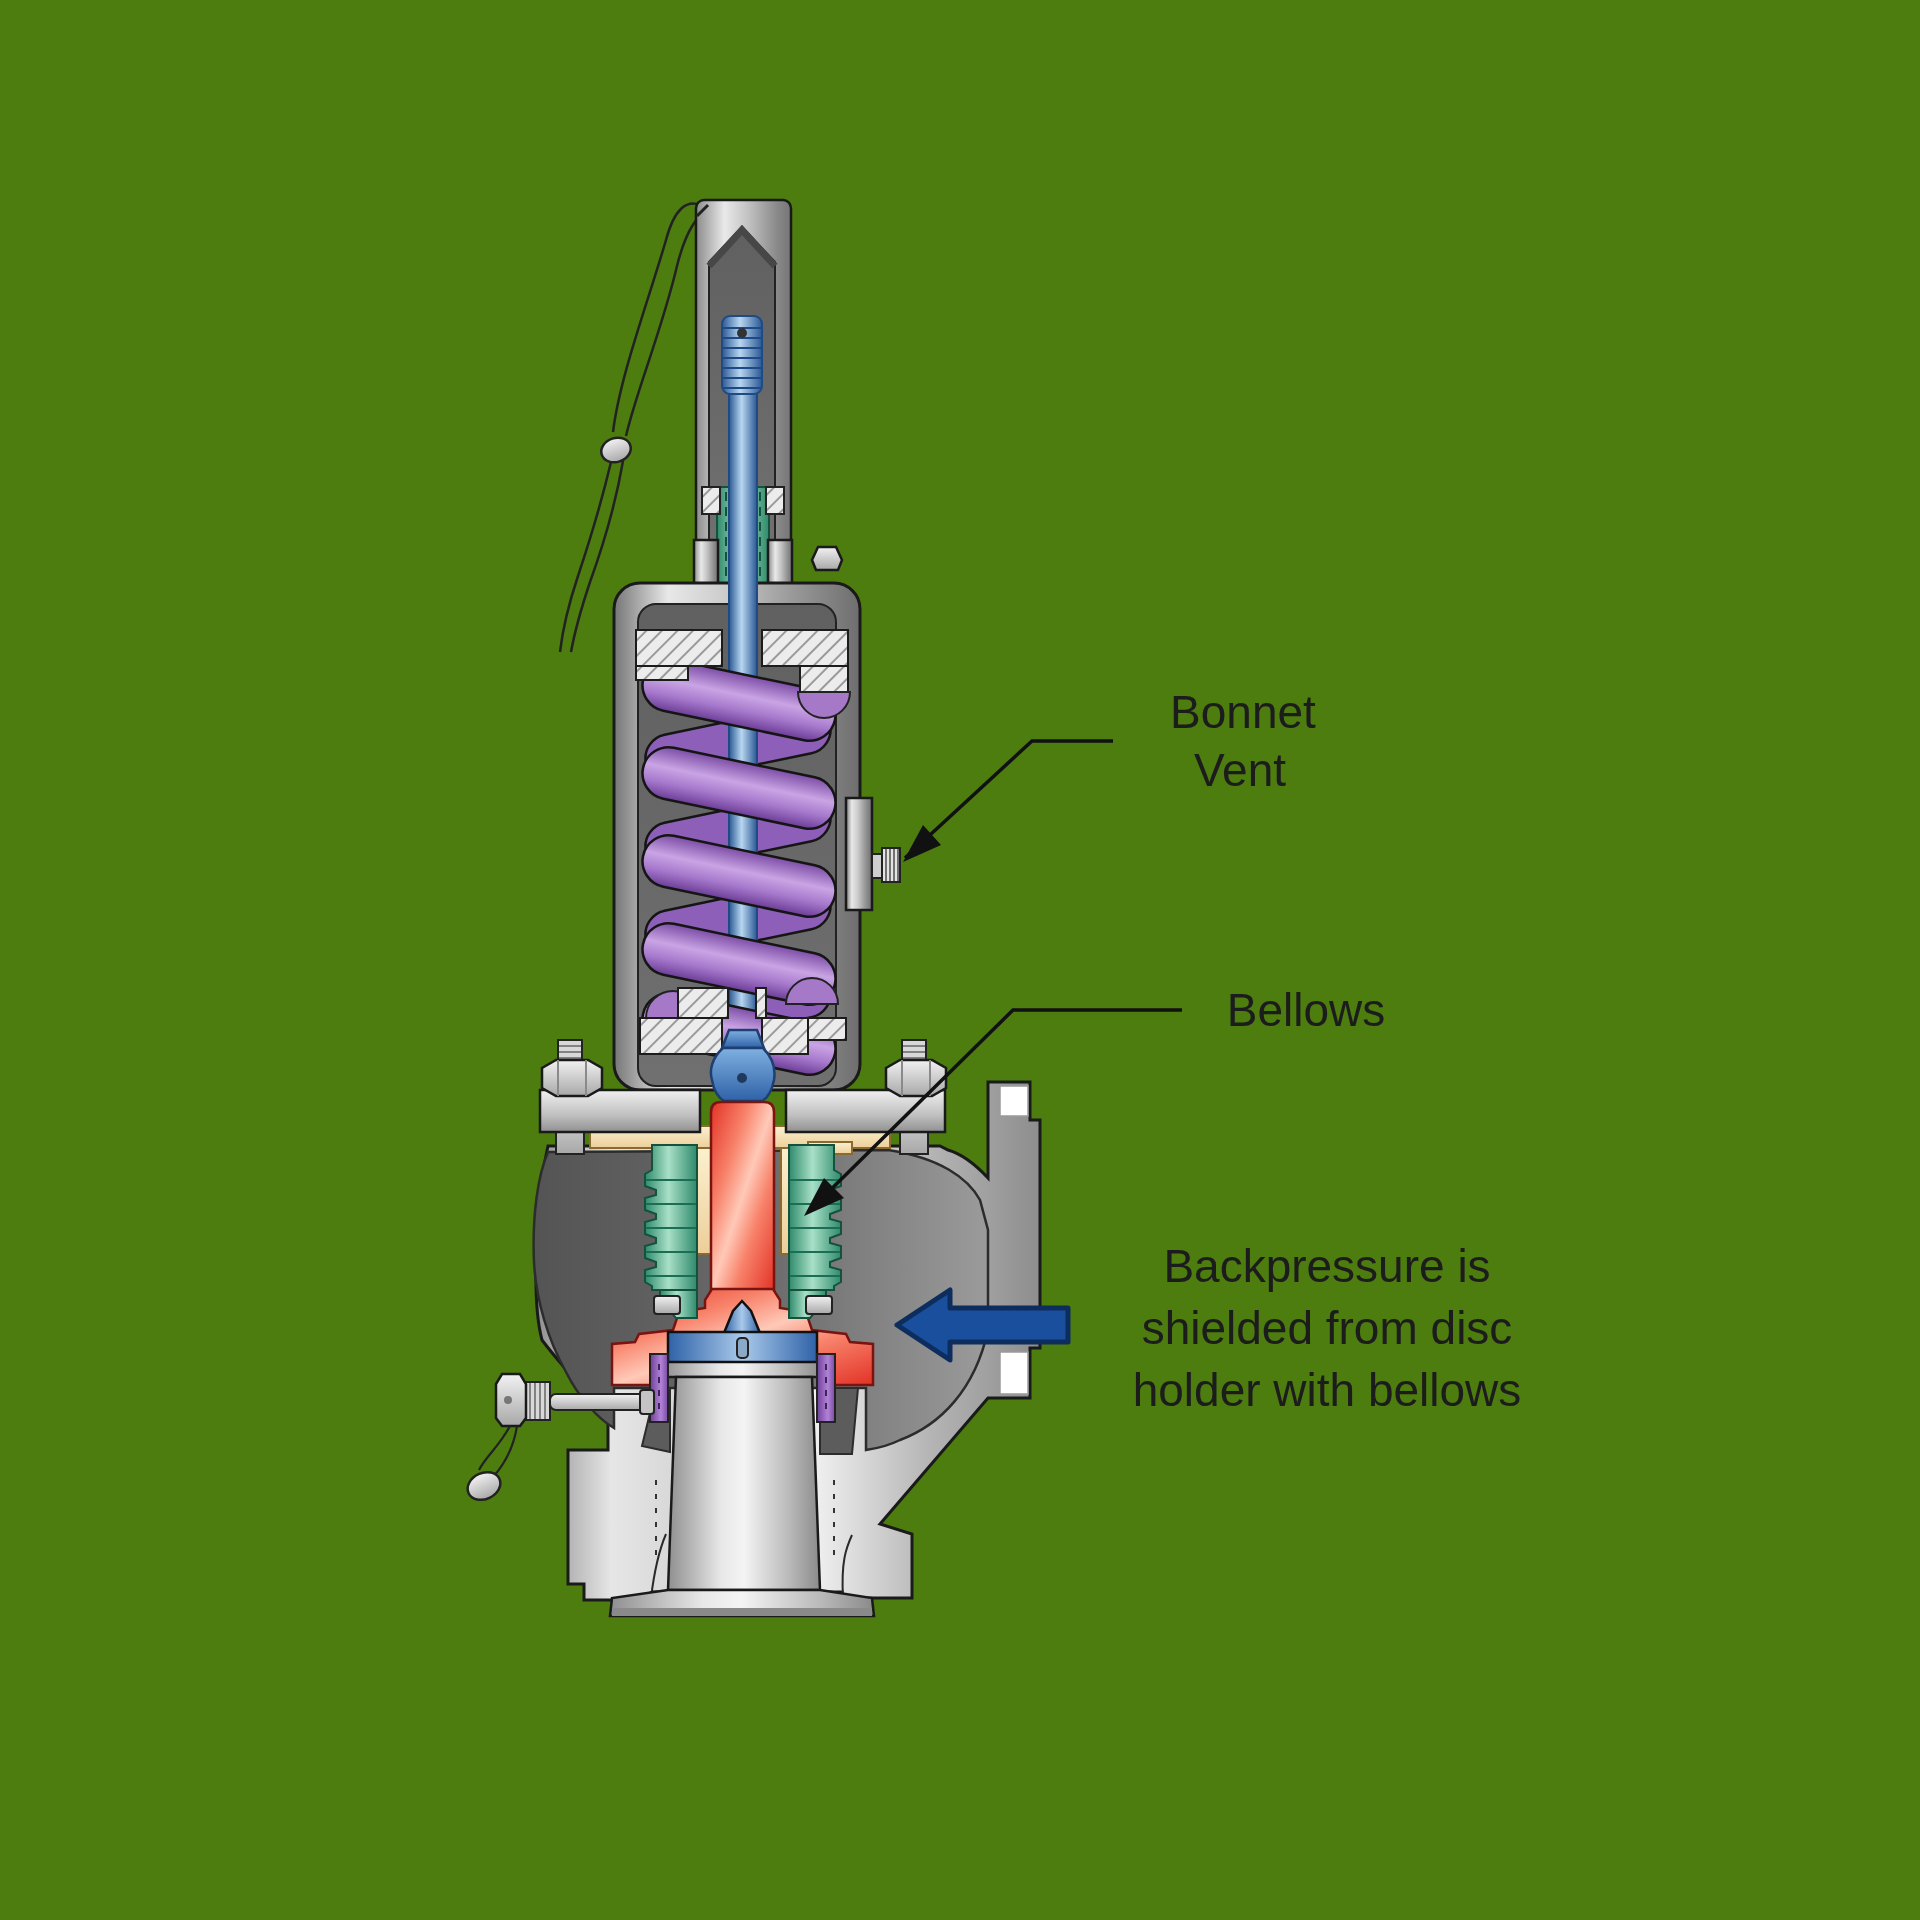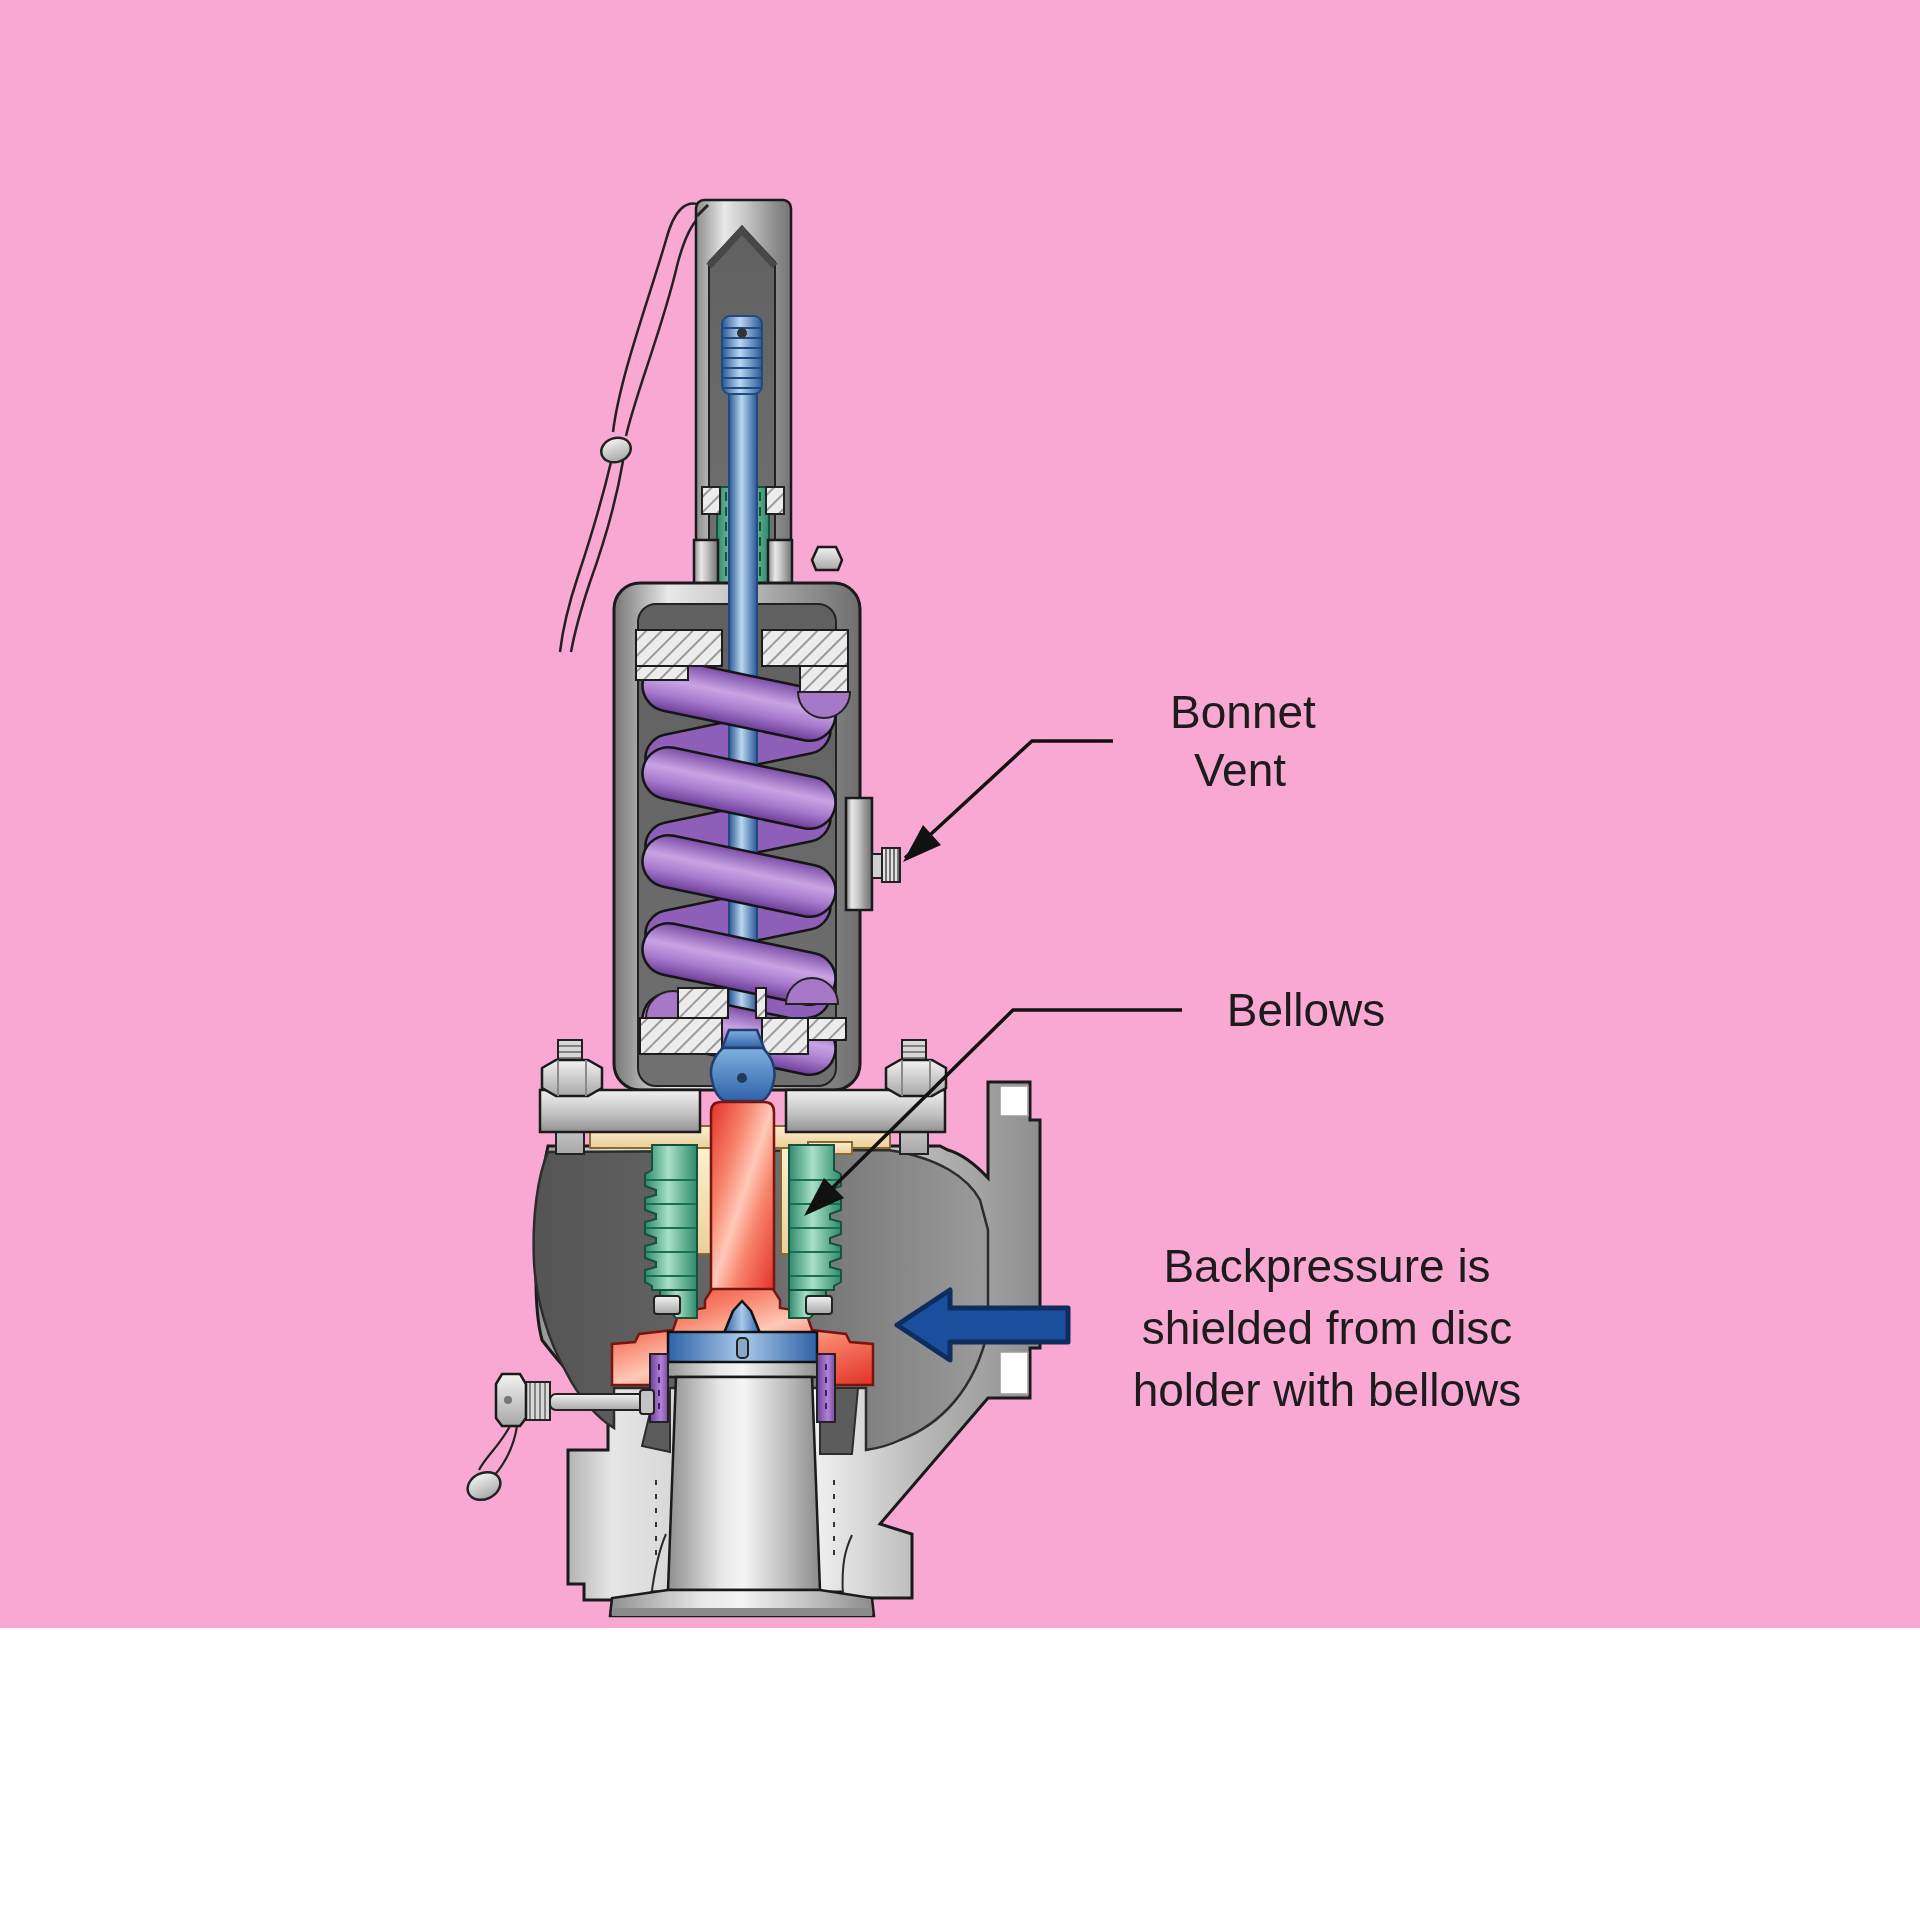--- a/index.html
+++ b/index.html
@@ -1,16 +1,16 @@
 <!DOCTYPE html>
 <html><head>
 <meta charset="utf-8">
 <style>
   html,body{margin:0;padding:0;background:#ffffff;}
-  .stage{position:relative;width:1920px;height:1628px;background:#f9a8d4;overflow:hidden;}
+  .stage{position:relative;width:1920px;height:1920px;background:#4d7c0f;overflow:hidden;}
   svg{display:block;}
   .lbl{font-family:"Liberation Sans",sans-serif;font-size:46px;fill:#1c1c1c;}
   .ol{stroke:#1a1a1a;stroke-width:2.5;}
   .ol3{stroke:#1a1a1a;stroke-width:3;}
   .leader{stroke:#111111;stroke-width:3.5;fill:none;}
   .thread{stroke:#1d4a86;stroke-width:2;}
   .bellline{stroke:#1a6e54;stroke-width:1.8;}
   .dashline{stroke:#333;stroke-width:2;stroke-dasharray:5 9;}
 </style>
 </head>

